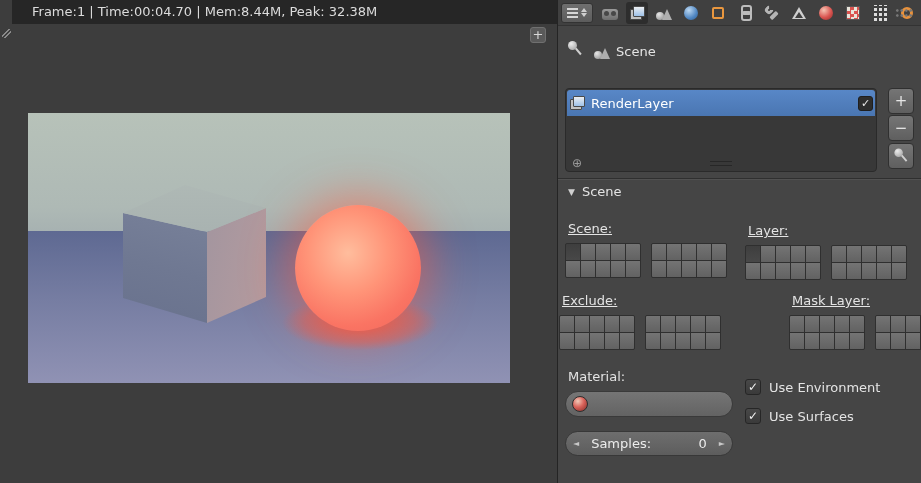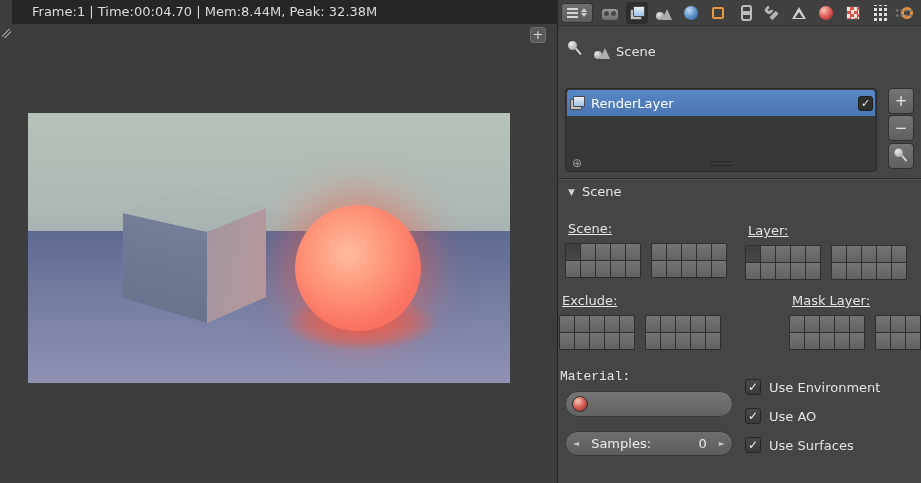--- a/index.html
+++ b/index.html
@@ -112,21 +112,21 @@
   .grid-group{position:absolute;width:172px;}
   #grid-scene{left:7px;top:221px;} #grid-layer{left:187px;top:223px;}
   #grid-exclude{left:1px;top:293px;} #grid-mask{left:187px;top:293px;margin-left:44px;}
   .grid-label{display:block;margin:0 0 7px 3px;text-decoration:underline;}
   .grid-blocks{display:flex;gap:10px;}
   .lgrid{display:grid;grid-template-columns:repeat(5,14px);grid-auto-rows:16px;gap:1px;
     background:#2f2f2f;border:1px solid #2f2f2f;border-radius:2px;overflow:hidden;}
   .lcell{background:linear-gradient(#747474,#626262);}
   .lcell.sel{background:linear-gradient(#3e3e3e,#484848);}
   
-  .material-label{position:absolute;left:2px;top:369px;font-family:Liberation Mono, monospace;}
+  .material-label{position:absolute;left:10px;top:369px;}
   .material-field{position:absolute;left:7px;top:391px;width:168px;height:26px;
     background:linear-gradient(#757575,#636363);border:1px solid #3a3a3a;border-radius:13px;
     box-sizing:border-box;display:flex;align-items:center;padding-left:6px;}
   .material-preview{width:16px;height:16px;border-radius:50%;box-sizing:border-box;border:1px solid #2e2e2e;
     background:radial-gradient(circle at 35% 30%,#f2c9b8 0%,#d9625a 45%,#7e2b26 100%);}
   .samples-field{position:absolute;left:7px;top:431px;width:168px;height:25px;
     background:linear-gradient(#6e6e6e,#5d5d5d);border:1px solid #383838;border-radius:13px;
     box-sizing:border-box;display:flex;align-items:center;padding:0 7px;color:#ececec;}
   .samples-arrow{font-size:8px;color:#c8c8c8;}
   .arrow-left::before{content:"◄";}
@@ -369,20 +369,16 @@
     <span class="samples-arrow arrow-right"></span>
   </div>
 
   <div id="options">
       <div class="opt-row">
         <span class="opt-check checked"></span>
         <span>Use Environment</span>
       </div>
       <div class="opt-row">
         <span class="opt-check checked"></span>
-        <span>Use AO</span>
-      </div>
-      <div class="opt-row">
-        <span class="opt-check checked"></span>
         <span>Use Surfaces</span>
       </div>
     </div>
 </div>
 
 </body></html>

